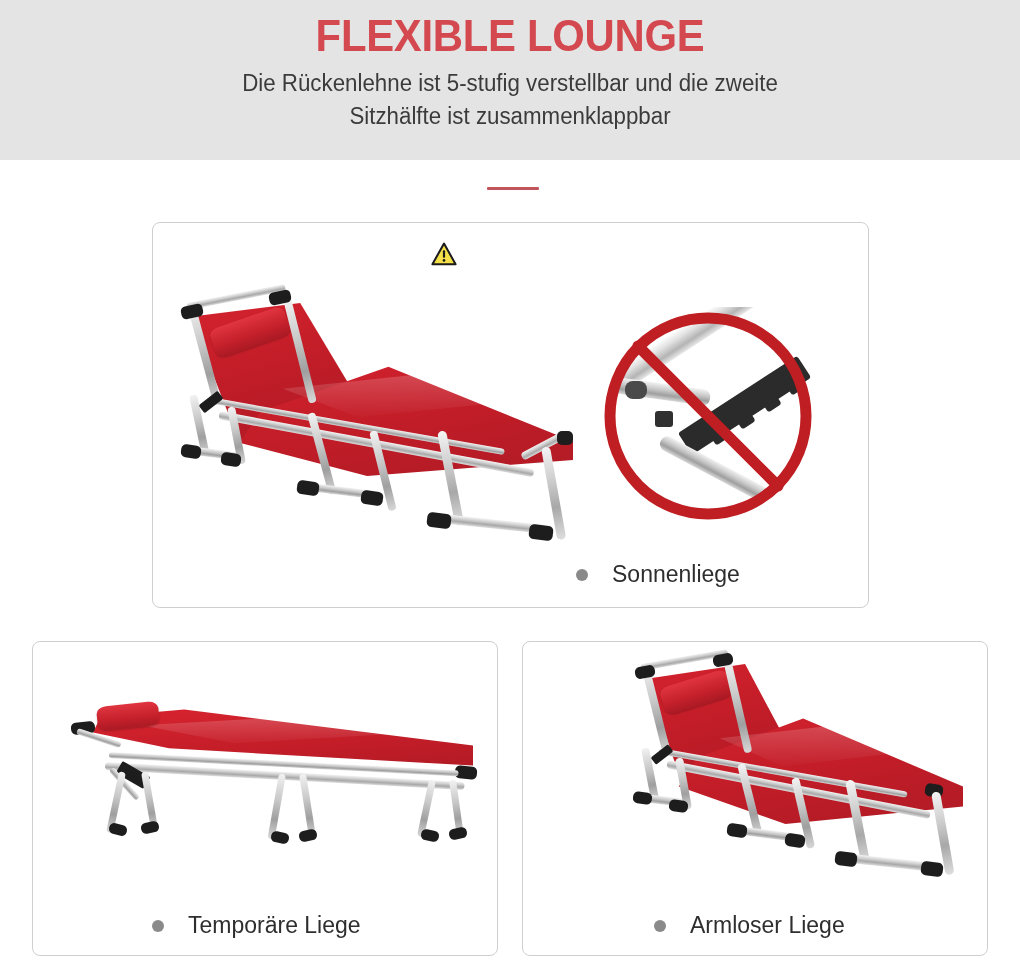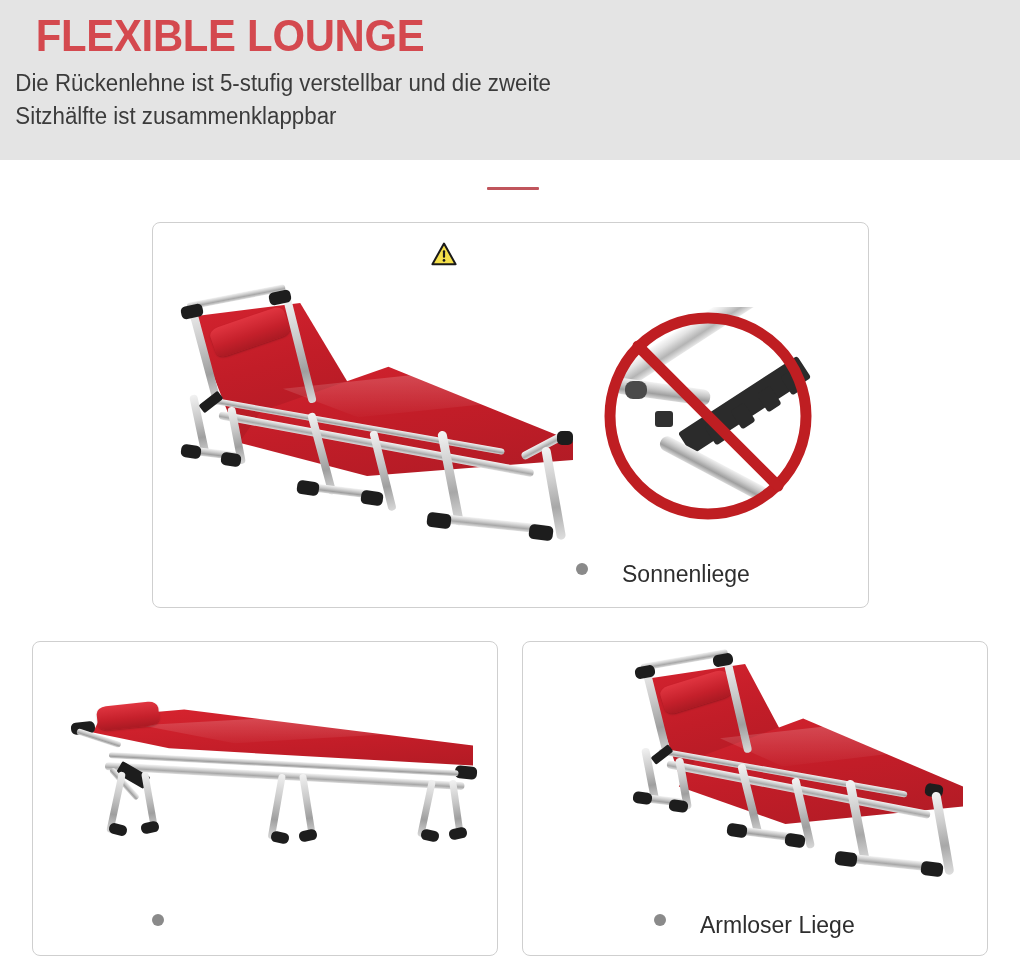--- a/index.html
+++ b/index.html
@@ -8,21 +8,21 @@
     background: #ffffff;
     font-family: "Liberation Sans", sans-serif;
     overflow: hidden;
   }
   #page { position: relative; width: 1020px; height: 968px; background: #fff; }
 
   
   #header {
     position: absolute; left: 0; top: 0; width: 1020px; height: 160px;
     background: #e4e4e4;
-    text-align: left;
+    text-align: center;
   }
   #title {
     margin-top: 12px;
     font-size: 45px;
     font-weight: bold;
     letter-spacing: -0.3px;
     color: #d4494f;
     line-height: 1.05;
     font-stretch: condensed;
     transform: scaleX(0.93);
@@ -61,21 +61,21 @@
   .warn-icon { flex: 0 0 auto; margin-top: 3px; }
   #note-text {
     font-size: 18.5px; color: #2b2b2b; line-height: 1.5;
     text-align: left;
   }
   #note-label { white-space: nowrap; }
 
   
   .caption {
     position: absolute;
-    display: flex; align-items: flex-start; gap: 34px;
+    display: flex; align-items: center; gap: 24px;
   }
   .bullet {
     width: 12px; height: 12px; border-radius: 50%;
     background: #8a8a8a; flex: 0 0 auto;
   }
   .caption-label {
     font-size: 23px; color: #2e2e2e; line-height: 1;
   }
   #caption-main  { left: 576px; top: 563px; }
   #caption-left  { left: 152px; top: 914px; }
@@ -274,20 +274,21 @@
 
       <div class="frame-tube thin" style="left:378px; top:96px; width:7px; height:58px; transform: rotate(12deg); transform-origin: top center;"></div>
       <div class="frame-tube thin" style="left:398px; top:96px; width:7px; height:56px; transform: rotate(-8deg); transform-origin: top center;"></div>
       <div class="foot-cap" style="left:370px; top:146px; width:18px; height:11px; transform: rotate(12deg);"></div>
       <div class="foot-cap" style="left:398px; top:144px; width:18px; height:11px; transform: rotate(-12deg);"></div>
     </div>
   </div>
 
   <div class="caption" id="caption-left">
     <span class="bullet"></span>
+    <span class="caption-label">Temporäre Liege</span>
   </div>
 
   <div class="card" id="card-right">
     <div class="stage" style="left:96px; top:14px; width:360px; height:250px;">
 
       <div class="fabric" style="left:20px; top:8px; width:156px; height:122px;
                   clip-path: polygon(5% 12%, 68% 0%, 98% 72%, 28% 100%);"></div>
 
       <div class="fabric" style="left:48px; top:58px; width:296px; height:110px;
                   clip-path: polygon(10% 40%, 46% 4%, 100% 66%, 100% 84%, 40% 100%, 4% 66%);

